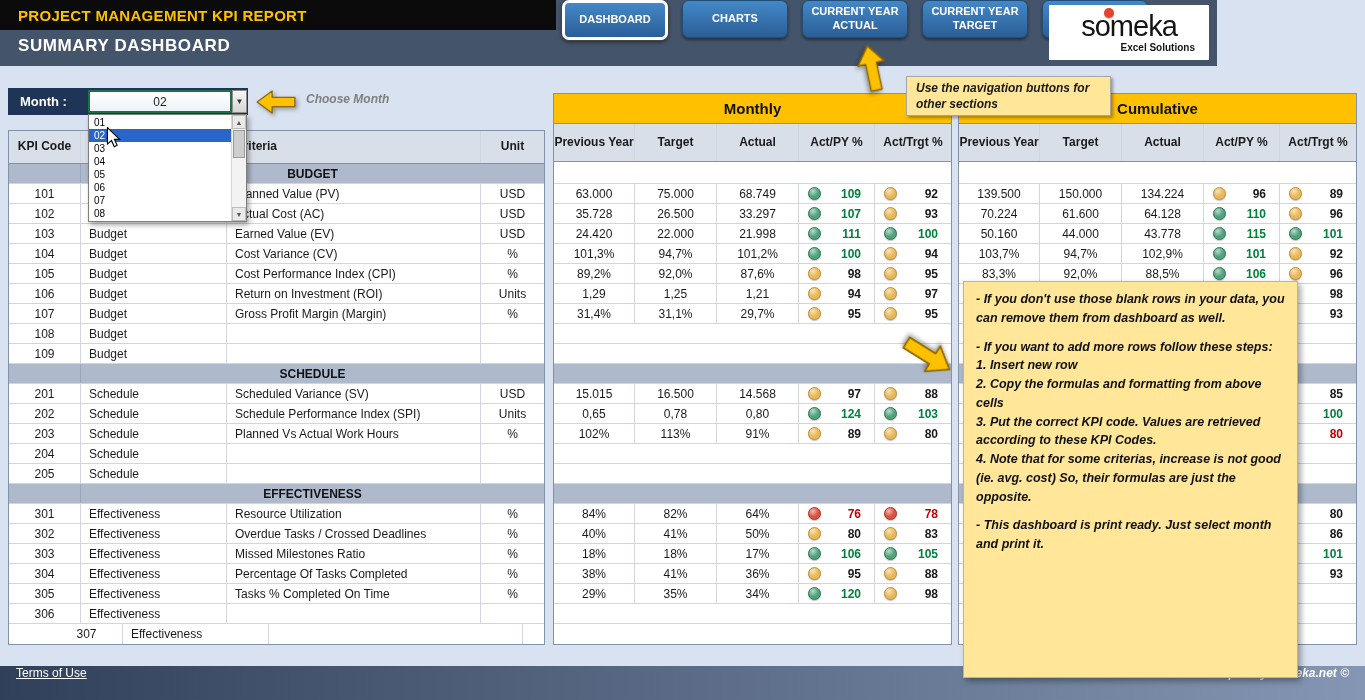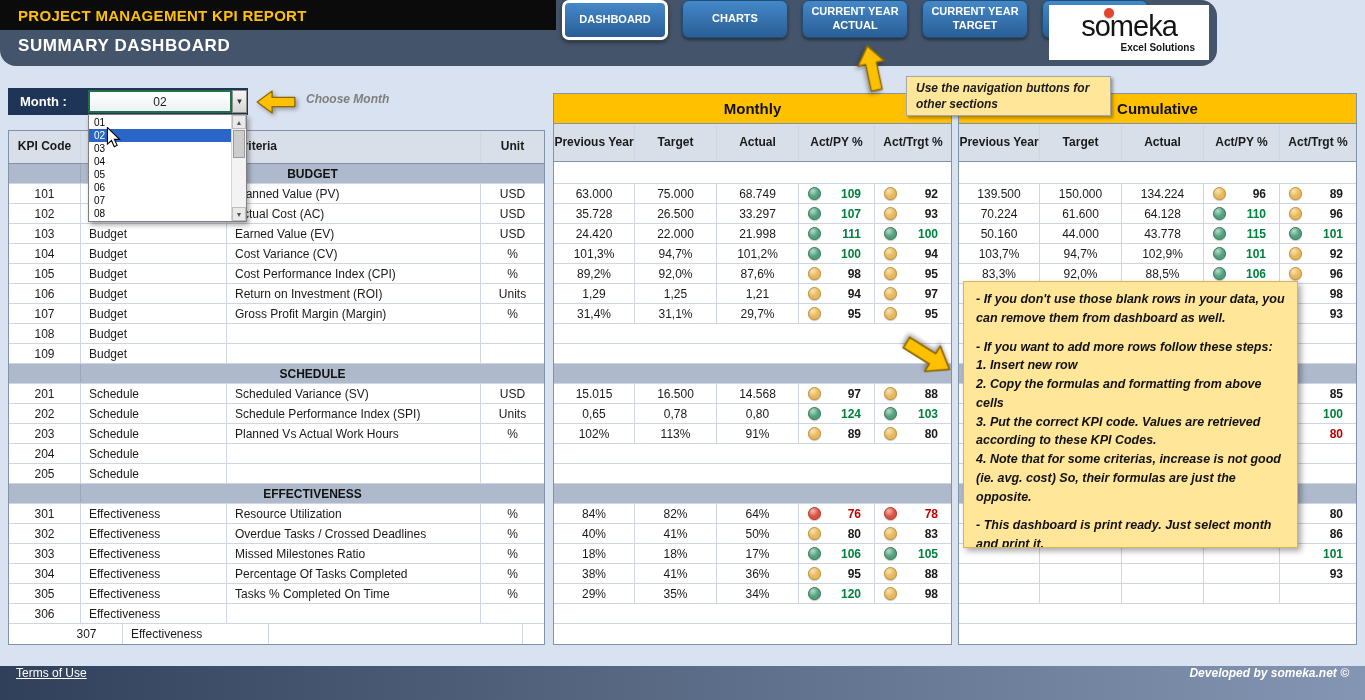--- a/index.html
+++ b/index.html
@@ -1,21 +1,21 @@
 <!DOCTYPE html>
 <html><head>
 <meta charset="utf-8">
 <style>
   *{margin:0;padding:0;box-sizing:border-box;}
   html,body{margin:0;padding:0;}
   body{font-family:"Liberation Sans",sans-serif;background:#b8c4d6;}
   .page{position:relative;width:1365px;height:700px;background:#d9e2f0;overflow:hidden;}
 
   
-  .header{position:absolute;left:0;top:0;width:1217px;height:66px;background:#44546A;border-radius:16px;}
+  .header{position:absolute;left:0;top:0;width:1217px;height:66px;background:#44546A;}
   .black-strip{position:absolute;left:0;top:0;width:556px;height:30px;background:#0b0b0b;display:flex;align-items:center;padding-left:18px;}
   .title{color:#FFC000;font-weight:bold;font-size:15px;letter-spacing:.3px;white-space:nowrap;}
   .subtitle{position:absolute;left:18px;top:36px;color:#ffffff;font-weight:bold;font-size:17px;letter-spacing:.6px;}
   .nav{position:absolute;left:556px;top:0;height:62px;display:flex;align-items:flex-start;gap:14px;padding-left:6px;}
   .navbtn{width:106px;min-height:38px;border-radius:7px;background:linear-gradient(#4488c8,#2a5e96);border:1px solid #1f4e79;color:#fff;font-weight:bold;font-size:11px;text-align:center;display:flex;align-items:center;justify-content:center;padding:3px 6px;line-height:1.25;box-shadow:0 2px 3px rgba(0,0,0,.45);cursor:pointer;}
   .navbtn.active{min-height:40px;border:3px solid #ffffff;box-shadow:0 0 0 1px #444, 0 2px 4px rgba(0,0,0,.5);}
   .logo{position:absolute;right:8px;top:5px;width:160px;height:55px;background:#ffffff;display:flex;flex-direction:column;align-items:center;justify-content:center;}
   .logo .word{font-size:29px;font-weight:normal;color:#141414;letter-spacing:-1px;line-height:1;position:relative;}
   .logo .dot{position:absolute;left:23px;top:-4px;width:10px;height:10px;border-radius:50%;background:#e8412c;}
   .logo .tag{font-size:10px;font-weight:bold;color:#141414;align-self:flex-end;margin-right:14px;margin-top:1px;}
@@ -78,21 +78,21 @@
   .dot.y{background-color:#e9b858;border:1px solid #c1933b;}
   .dot.r{background-color:#dd5140;border:1px solid #b03a2c;}
   .dot.hid{visibility:hidden;}
   .val{font-weight:bold;font-size:12px;}
   .val.g{color:#00823C;}
   .val.y{color:#1a1a1a;}
   .val.r{color:#C00000;}
 
   
   .tooltip{position:absolute;left:906px;top:76px;width:205px;min-height:40px;background:#FFE699;border:1px solid #a6a6a6;z-index:23;font-style:italic;font-weight:bold;font-size:12px;color:#1a1a1a;padding:3px 9px;line-height:1.35;box-shadow:2px 2px 3px rgba(0,0,0,.35);display:flex;align-items:center;}
-  .note{position:absolute;left:963px;top:281px;width:335px;height:267px;background:#FFE699;border:1px solid #d4b84f;z-index:20;padding:8px 12px;font-style:italic;font-weight:bold;font-size:12.5px;line-height:1.5;color:#111;box-shadow:3px 3px 6px rgba(0,0,0,.35);overflow:hidden;}
+  .note{position:absolute;left:963px;top:281px;width:335px;height:397px;background:#FFE699;border:1px solid #d4b84f;z-index:20;padding:8px 12px;font-style:italic;font-weight:bold;font-size:12.5px;line-height:1.5;color:#111;box-shadow:3px 3px 6px rgba(0,0,0,.35);overflow:hidden;}
   .note p{margin:0;}
   .note p.sp{height:10px;}
 
   .cursor{position:absolute;left:106px;top:127px;width:15px;height:21px;z-index:40;}
 
   
   .footer{position:absolute;left:0;top:666px;width:1365px;height:36px;background:linear-gradient(90deg,#31405a,#8496b3);display:flex;align-items:flex-start;justify-content:space-between;padding:0 16px;z-index:6;}
   .footer .tos{color:#fff;font-size:12px;text-decoration:underline;cursor:pointer;}
   .footer .dev{color:#fff;font-size:12px;font-style:italic;font-weight:bold;}
 </style>

